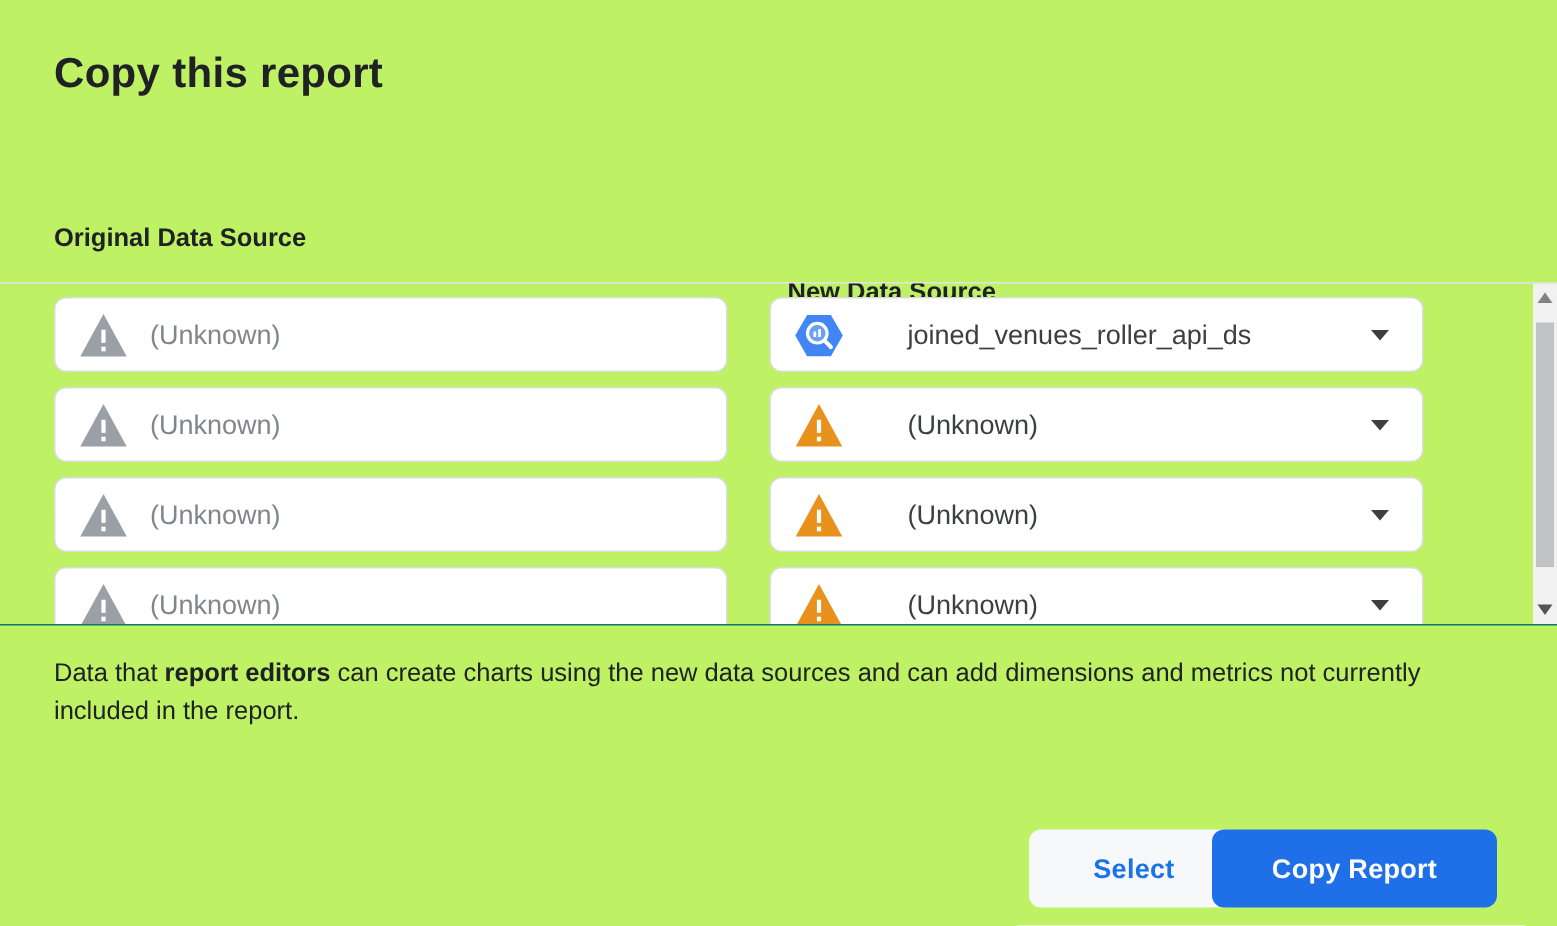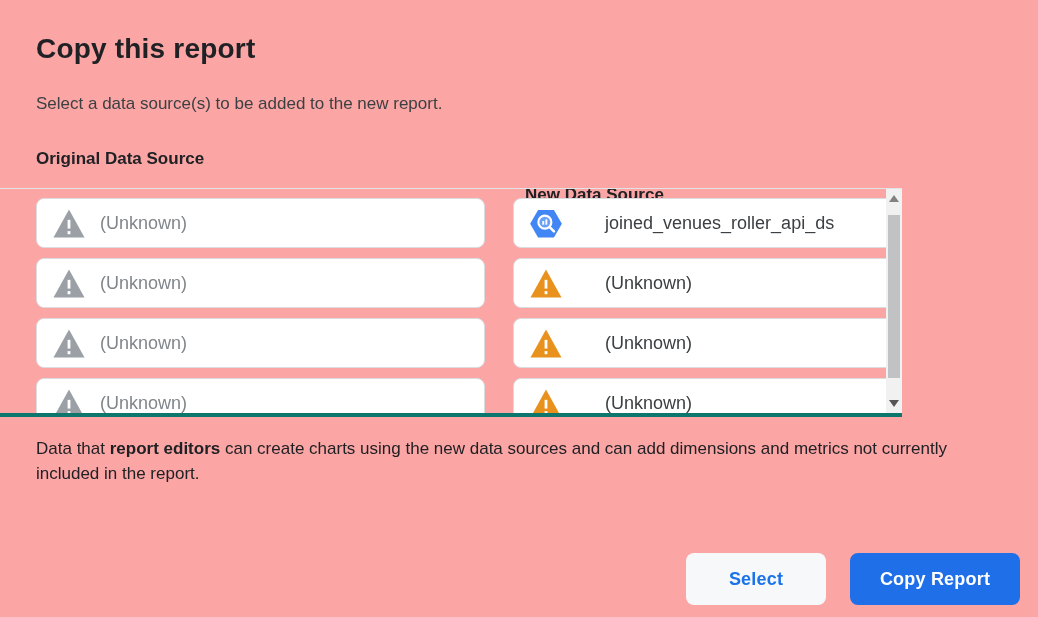--- a/index.html
+++ b/index.html
@@ -1,35 +1,35 @@
 <!DOCTYPE html>
 <html><head>
 <meta charset="utf-8">
 <style>
   html,body{margin:0;padding:0;background:#fff;}
   .dialog{
-    position:relative;width:1038px;height:617px;background:#fca5a5;
+    position:relative;width:1038px;height:617px;background:#bef264;
     font-family:"Liberation Sans", sans-serif;overflow:hidden;
   }
   .title{
     position:absolute;left:36px;top:32px;font-size:28px;line-height:34px;
     font-weight:700;color:#202124;letter-spacing:.2px;
   }
   .subtitle{
     position:absolute;left:36px;top:94px;font-size:17px;color:#3c4043;
   }
   .col-header{
     position:absolute;top:149px;font-size:17px;font-weight:700;color:#202124;
   }
   .col-header.original{left:36px;text-align:right;}
   .col-header.new{left:525px;margin-top:36px;}
 
   .scroll-area{
-    position:absolute;left:0;top:188px;width:902px;height:229px;
-    border-top:1px solid #e2e3e5;border-bottom:4px solid #0f766e;
+    position:absolute;left:0;top:188px;width:1038px;height:229px;
+    border-top:1px solid #e2e3e5;border-bottom:1px solid #0f766e;
     overflow:hidden;box-sizing:border-box;
   }
   .row{position:absolute;left:0;width:100%;height:50px;}
   .row:nth-child(1){top:9px;}
   .row:nth-child(2){top:69px;}
   .row:nth-child(3){top:129px;}
   .row:nth-child(4){top:189px;}
   .ds-box{
     position:absolute;top:0;height:50px;box-sizing:border-box;
     border:1px solid #dadce0;border-radius:8px;background:#fff;
@@ -69,29 +69,28 @@
   }
   .note b{font-weight:700;}
 
   .btn{
     position:absolute;top:553px;height:52px;border:none;border-radius:8px;
     font-family:"Liberation Sans", sans-serif;font-size:18px;font-weight:700;
     display:flex;align-items:center;justify-content:center;cursor:pointer;
     letter-spacing:.2px;
   }
   .btn.cancel{left:686px;width:140px;background:#f7f8f9;color:#1a73e8;}
-  .btn.copy{left:850px;width:170px;background:#1f70e8;color:#ffffff;}
+  .btn.copy{left:808px;width:190px;background:#1f70e8;color:#ffffff;}
 </style>
 </head>
 <body>
 
 <div class="dialog">
 
   <div class="title">Copy this report</div>
-  <div class="subtitle">Select a data source(s) to be added to the new report.</div>
 
   <div class="col-header original">Original Data Source</div>
   <div class="col-header new">New Data Source</div>
 
   <div class="scroll-area">
 
     <div class="row">
       <div class="ds-box original">
         <span class="icon-wrap">
           <svg width="34" height="31" viewBox="0 0 24 22">

